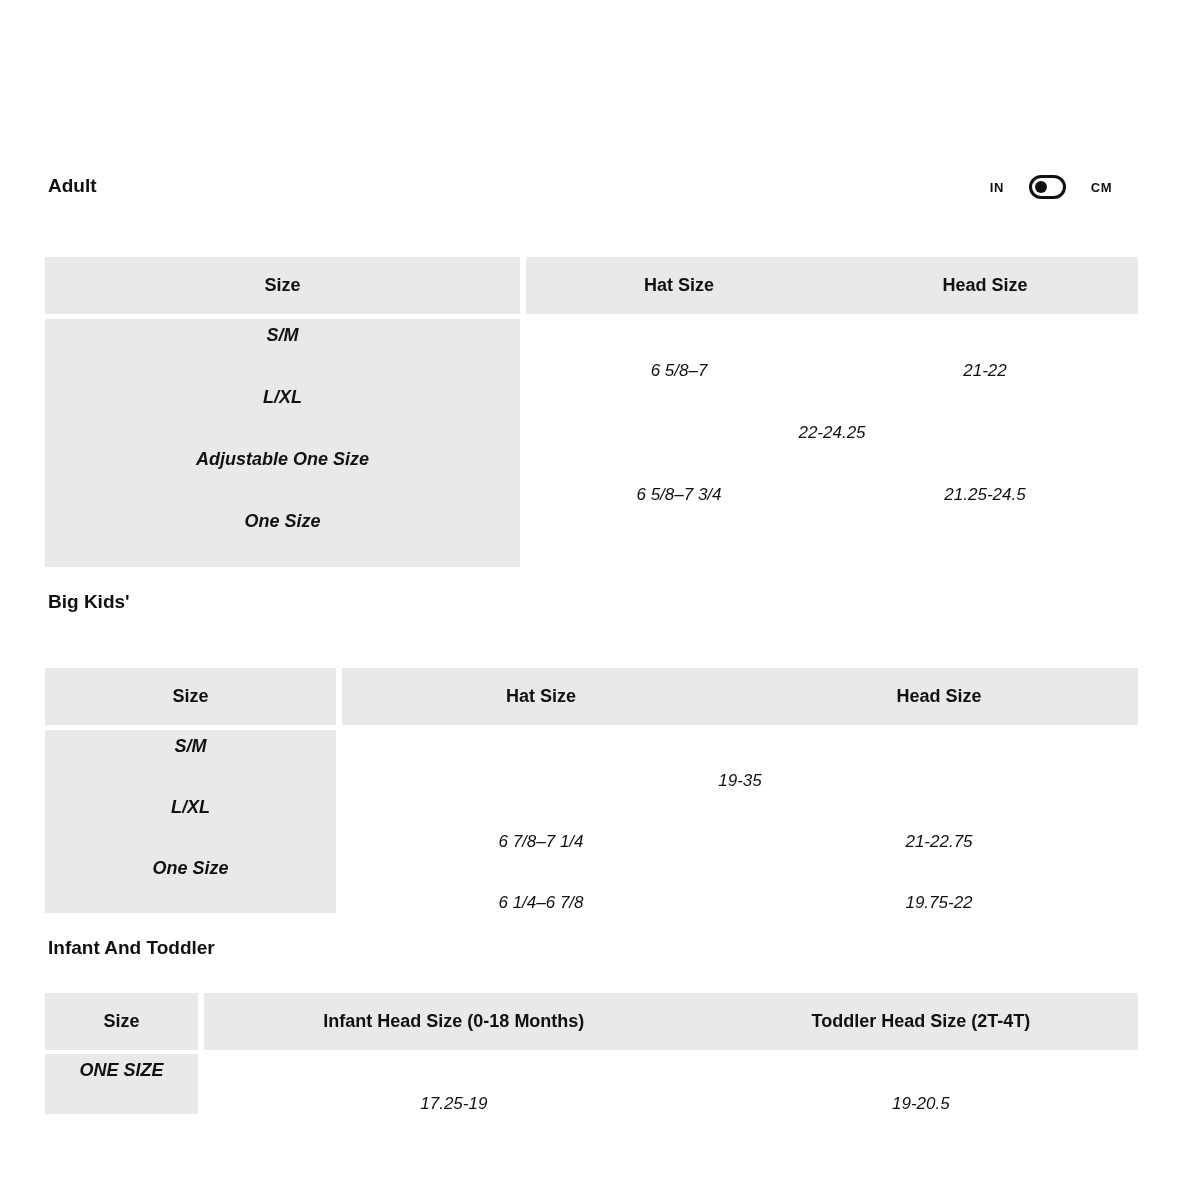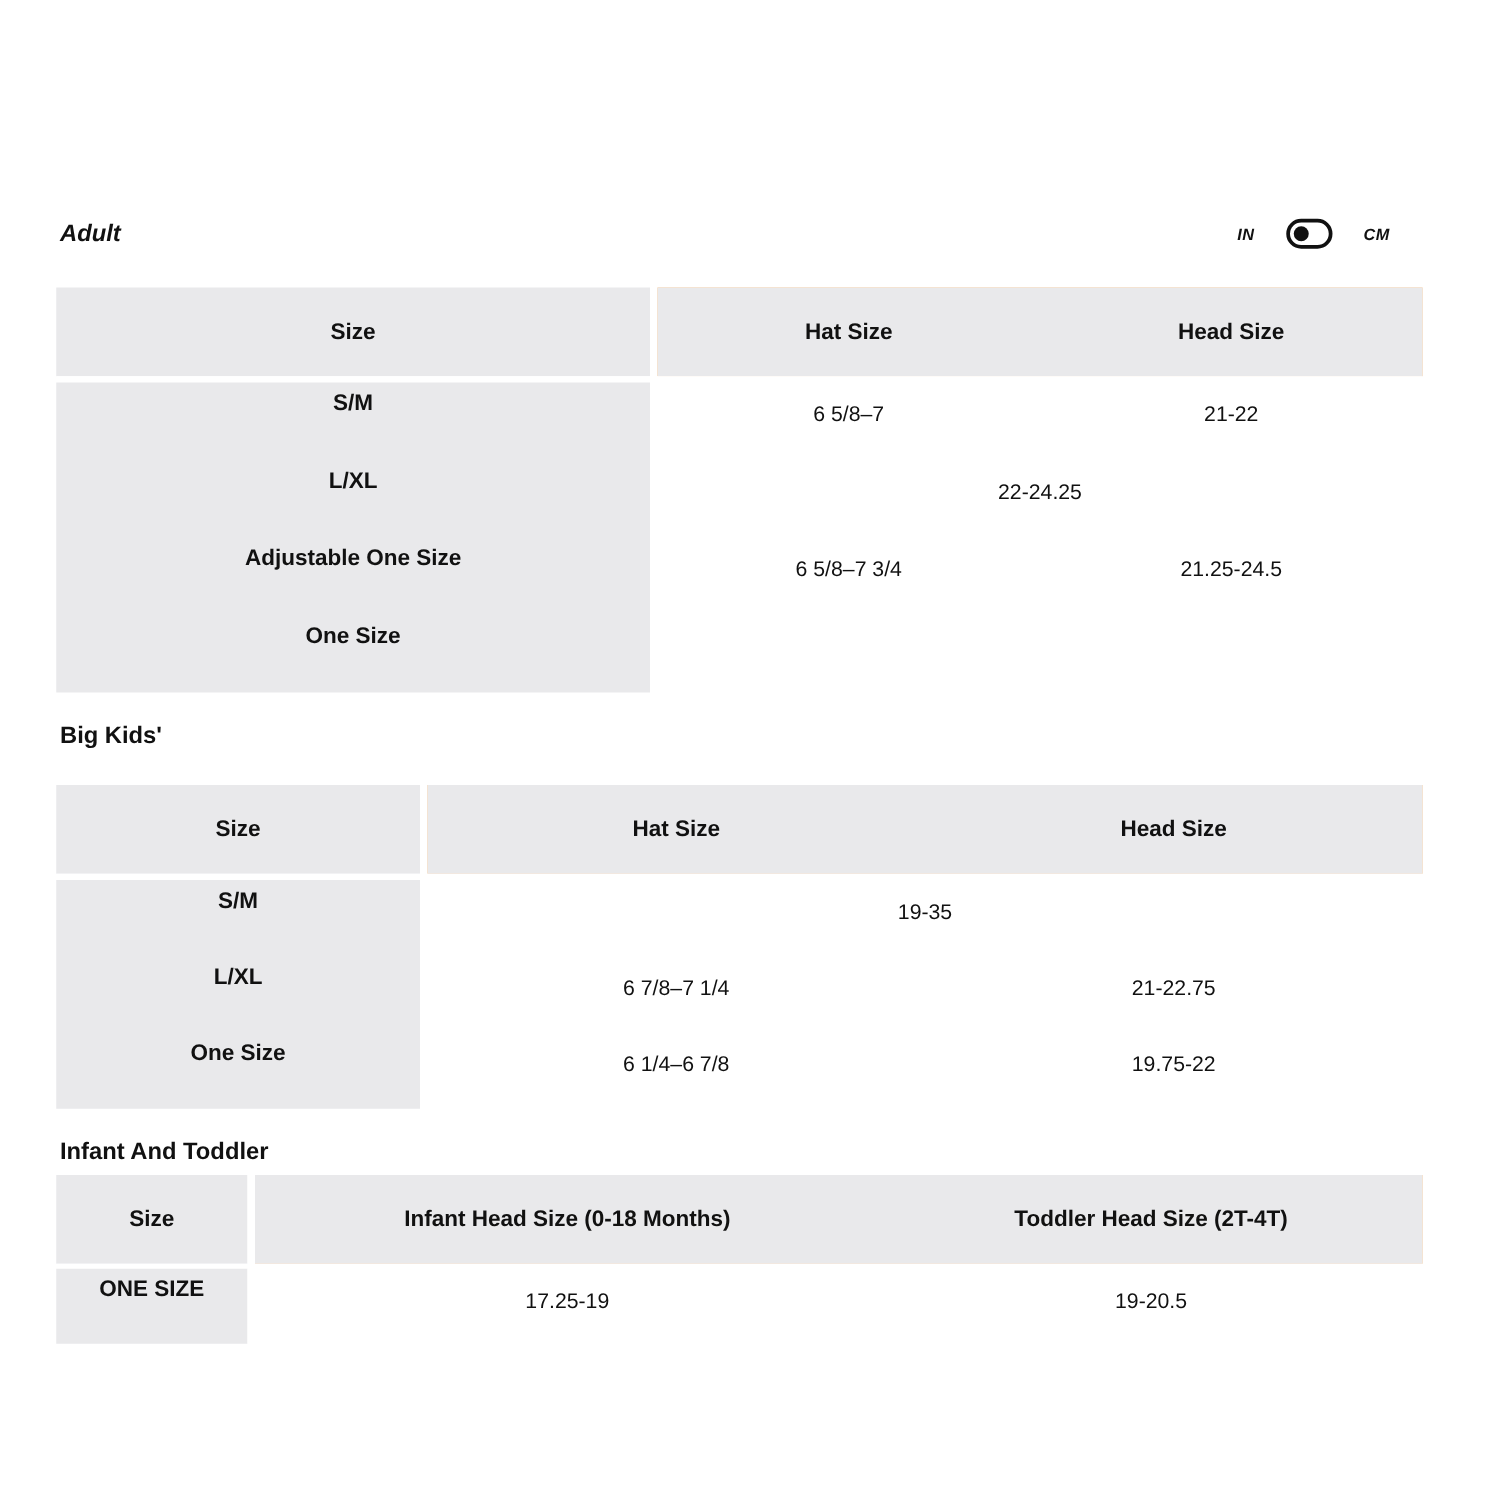--- a/index.html
+++ b/index.html
@@ -7,21 +7,21 @@
   body {
     width: 1200px; height: 1200px;
     background: #ffffff;
     font-family: "Liberation Sans", sans-serif;
     color: #111111;
   }
   .page { width: 1093px; margin-left: 45px; }
 
   
   .section-row {
-    display: flex; justify-content: space-between; align-items: flex-end; font-style: italic;
+    display: flex; justify-content: space-between; align-items: flex-start;
   }
   .sec-heading {
     font-size: 19px; font-weight: 700; line-height: 22px;
     margin: 0; padding-left: 3px;
   }
   #sec-adult-row { margin-top: 175px; }
   #heading-bigkids { margin-top: 24px; }
   #heading-infant { margin-top: 24px; }
 
   
@@ -40,43 +40,43 @@
     width: 12px; height: 12px; border-radius: 50%; background: #111;
   }
 
   
   .sizetable { display: flex; flex-direction: column; }
   .t-adult   { margin-top: 31px; }
   .t-bigkids { margin-top: 28px; }
   .t-infant  { margin-top: 7px; }
 
   .thead { display: flex; }
-  .t-adult .thead, .t-bigkids .thead, .t-infant .thead { height: 71px; }
+  .t-adult .thead, .t-bigkids .thead, .t-infant .thead { height: 57px; margin-top: 27px; }
   .hcell {
     background: #e9e9eb;
     display: flex; align-items: center; justify-content: center;
     font-weight: 700; font-size: 18px;
   }
   .colgap { width: 6px; background: #ffffff; flex: 0 0 auto; }
   .rowgap { height: 5px; background: #ffffff; }
   .t-infant .rowgap { height: 4px; }
   .hright { flex: 1; display: flex; background: #fdba74; }
   .hright .hcell { flex: 1; }
 
-  .tbody { display: flex; }
+  .tbody { display: flex; font-style: italic; }
   .labels {
     background: #e9e9eb;
     display: flex; flex-direction: column; flex: 0 0 auto;
   }
   .slabel {
     display: flex; justify-content: center; align-items: flex-start;
     padding-top: 6px; font-weight: 700; font-size: 18px;
   }
   .vals { flex: 1; display: flex; flex-direction: column; background: #ffffff; }
-  .vrow { display: flex; }
+  .vrow { display: flex; align-items: flex-end; }
   .vcell {
     flex: 1; display: flex; justify-content: center; align-items: flex-start;
     padding-top: 16px; font-size: 17px;
   }
 
   
   .t-adult .size-w   { width: 475px; }
   .t-adult .slabel, .t-adult .vrow   { height: 62px; }
   .t-bigkids .size-w { width: 291px; }
   .t-bigkids .slabel, .t-bigkids .vrow { height: 61px; }

